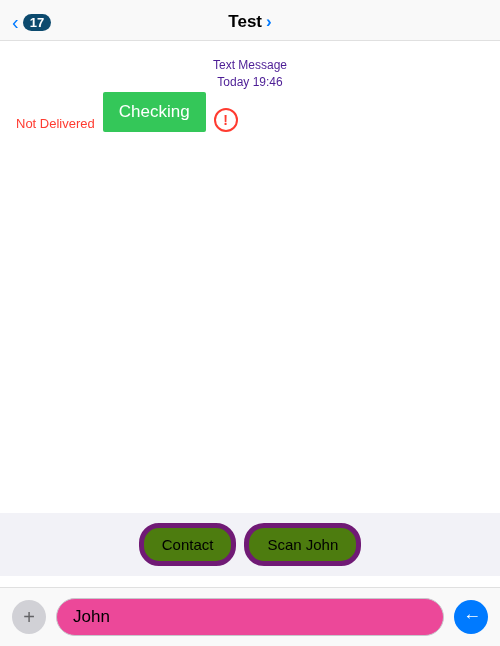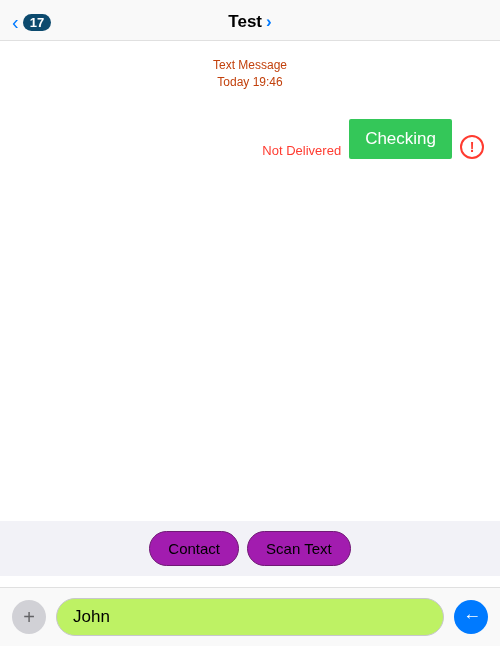--- a/index.html
+++ b/index.html
@@ -72,29 +72,28 @@
     .messages-area {
       flex: 1;
       padding: 16px;
       height: calc(646px - 60px - 130px);
       overflow-y: auto;
       background: #ffffff;
     }
 
     .timestamp-label {
       text-align: center;
-      color: #c2410c;
+      color: #4c1d95;
       font-size: 12px;
-      margin-bottom: 28px;
+      margin-bottom: 1px;
       line-height: 1.4;
     }
 
     .message-row {
       display: flex;
-      justify-content: flex-end;
       align-items: flex-end;
       gap: 8px;
       margin-bottom: 4px;
     }
 
     .message-bubble {
       background: #34c759;
       color: white;
       border-radius: 2px;
       padding: 10px 16px;
@@ -123,22 +122,22 @@
       align-items: center;
       justify-content: center;
       color: #ff3b30;
       font-size: 14px;
       font-weight: bold;
       cursor: pointer;
       flex-shrink: 0;
     }
 
     .suggestion-btn {
-      background: #a21caf;
-      border: 1px solid #701a75;
+      background: #4d7c0f;
+      border: 5px solid #701a75;
       border-radius: 20px;
       padding: 8px 18px;
       font-size: 15px;
       color: #000;
       cursor: pointer;
       white-space: nowrap;
     }
 
     .suggestion-btn.highlighted {
       border: 3px solid #cc0000;
@@ -170,21 +169,21 @@
       justify-content: center;
       cursor: pointer;
       flex-shrink: 0;
       color: #636366;
       font-size: 20px;
       font-weight: 300;
     }
 
     .text-input-field {
       flex: 1;
-      background: #bef264;
+      background: #ec4899;
       border: 1px solid #c7c7cc;
       border-radius: 20px;
       padding: 8px 16px;
       font-size: 17px;
       color: #000;
       outline: none;
     }
 
     .send-btn {
       width: 34px;
@@ -232,21 +231,21 @@
     </div>
     <div class="message-bubble">
       <span>Checking</span>
     </div>
     <div class="error-icon">!</div>
   </div>
 </div>
 
 <div style="position:absolute; bottom: 70px; left:0; right:0; background:#f2f2f7; padding: 10px 12px; display:flex; align-items:center; justify-content:center; gap:8px;">
   <button class="suggestion-btn">Contact</button>
-  <button class="suggestion-btn">Scan Text</button>
+  <button class="suggestion-btn">Scan John</button>
 </div>
 
 <div class="input-bar">
   <div class="add-btn">
     <span>+</span>
   </div>
   <input class="text-input-field" type="text" value="John" style="">
   <div class="send-btn">
     <span class="send-arrow">↑</span>
   </div>

